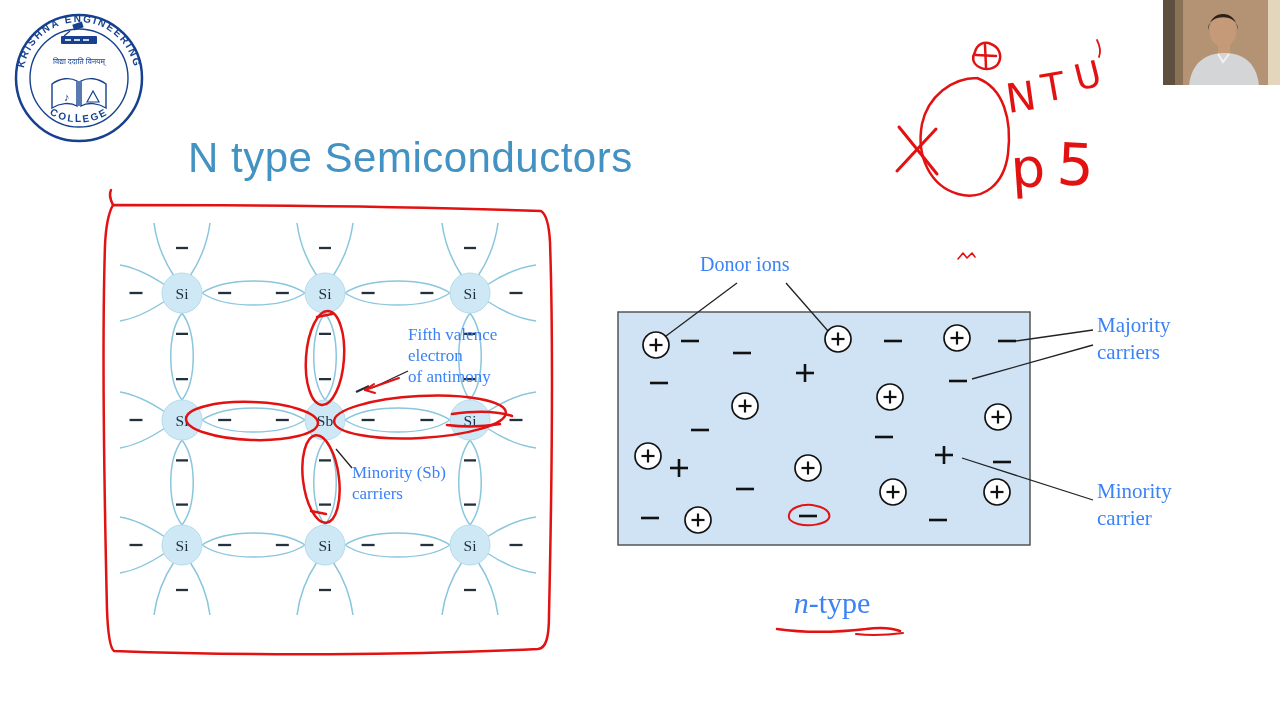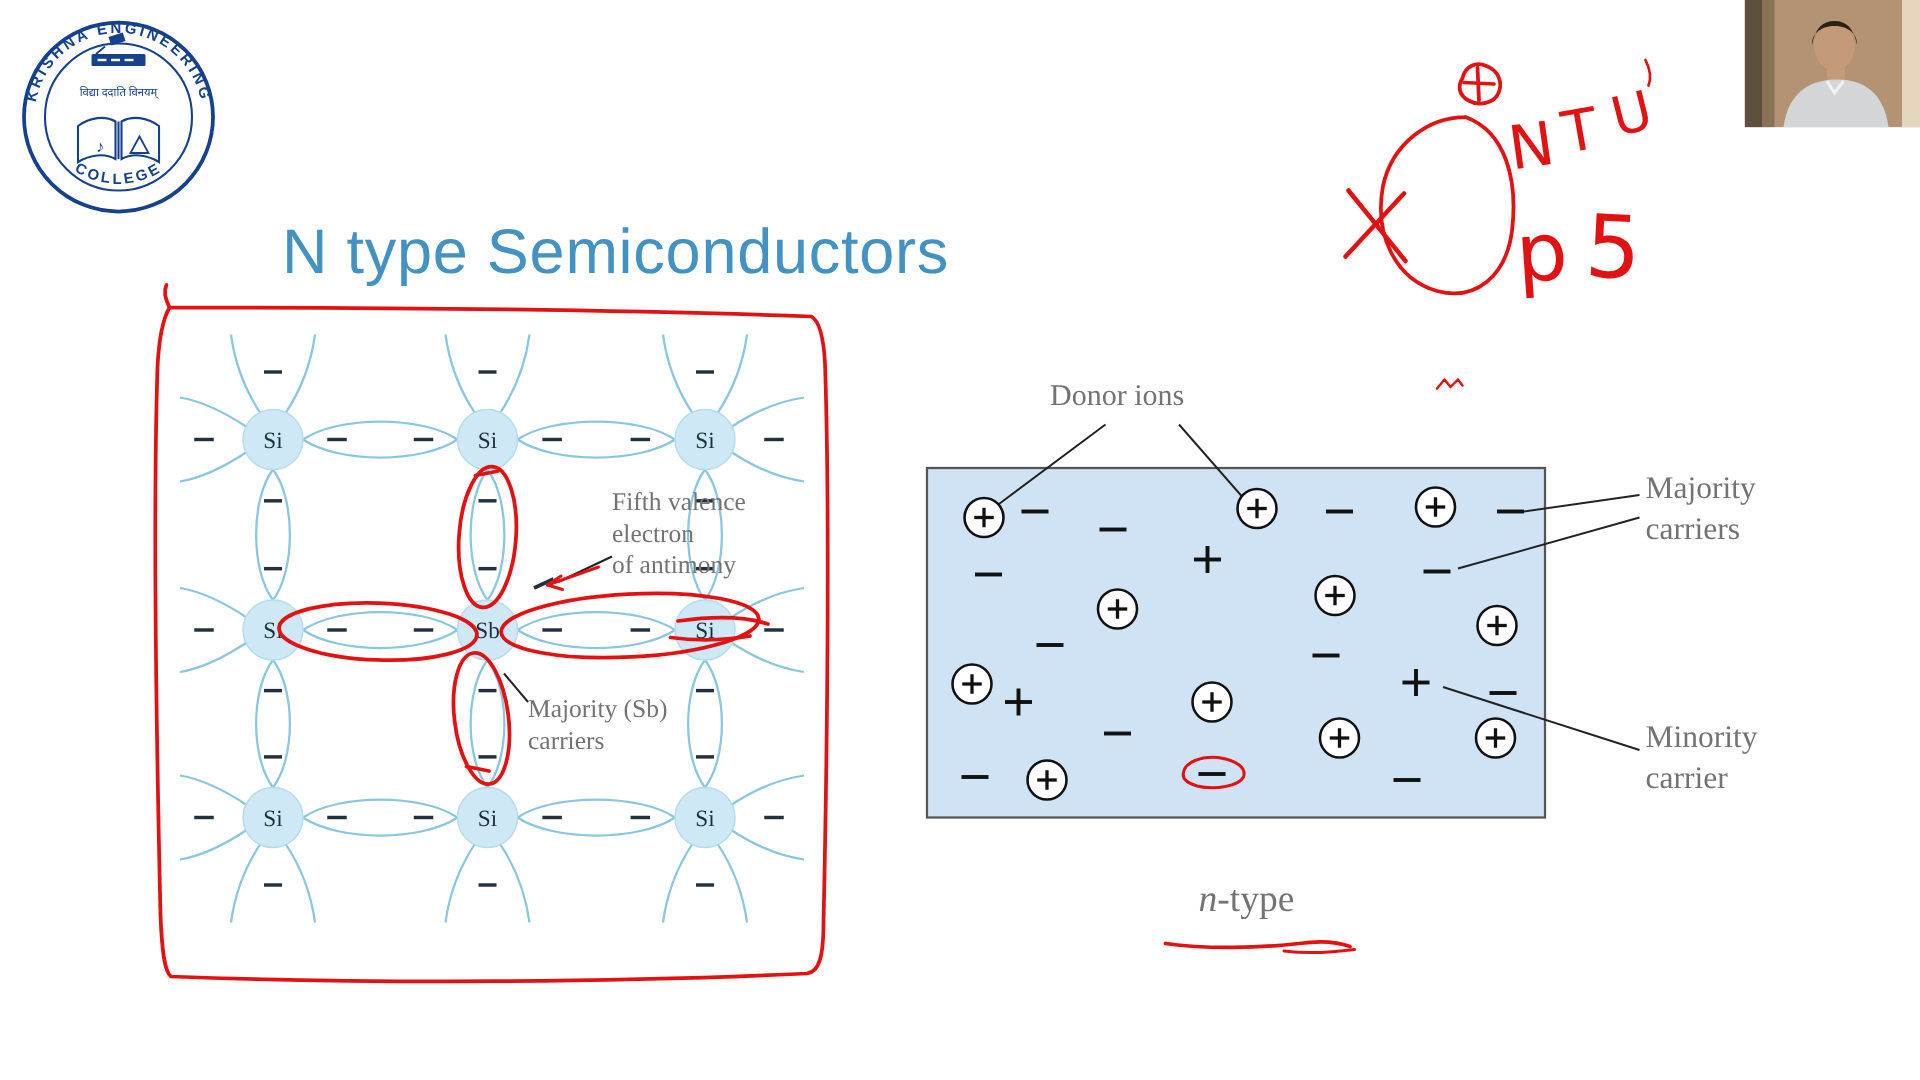--- a/index.html
+++ b/index.html
@@ -4,29 +4,29 @@
 <style>
   *{box-sizing:border-box}
   body{margin:0;background:#777;display:flex;justify-content:center}
   #stage{position:relative;width:1280px;height:720px;background:#ffffff;overflow:hidden;
          font-family:"Liberation Serif",serif}
   .layer{position:absolute;left:0;top:0}
   #fig{z-index:1}
   #ink{z-index:3;pointer-events:none}
   #logo{position:absolute;left:10px;top:6px;z-index:4}
   #webcam{position:absolute;left:1163px;top:0;width:117px;height:85px;z-index:5;overflow:hidden}
-  #title{position:absolute;left:188px;top:144px;z-index:2;
+  #title{position:absolute;left:188px;top:134px;z-index:2;
          font-family:"Liberation Sans",sans-serif;font-size:42px;color:#4292c3;letter-spacing:.5px}
-  .lbl{position:absolute;color:#737373;z-index:2;white-space:nowrap}
+  .lbl{position:absolute;color:#3b82f6;z-index:2;white-space:nowrap}
   #lbl-fifth{left:408px;top:324px;font-size:17px;line-height:21px}
   #lbl-imp{left:352px;top:462px;font-size:17px;line-height:21px}
   #lbl-donor{left:700px;top:253px;font-size:20px}
   #lbl-major{left:1097px;top:312px;font-size:21px;line-height:27px}
   #lbl-minor{left:1097px;top:478px;font-size:21px;line-height:27px}
-  #caption{left:799px;top:586px;width:120px;font-size:25px}
+  #caption{left:772px;top:586px;width:120px;text-align:center;font-size:30px}
   #caption .it{font-style:italic}
   .hw{font-family:"DejaVu Sans",sans-serif;fill:#e31212}
   .ring-txt{font-family:"Liberation Sans",sans-serif;font-weight:bold;fill:#15418f;letter-spacing:2px}
 </style>
 </head>
 <body>
 
 <div id="stage">
 
   <svg id="fig" class="layer" width="1280" height="720" viewBox="0 0 1280 720">
@@ -289,21 +289,21 @@
   </svg>
 
   <div id="title">N type Semiconductors</div>
 
   <div class="lbl" id="lbl-fifth">
     <div>Fifth valence</div>
     <div>electron</div>
     <div>of antimony</div>
   </div>
   <div class="lbl" id="lbl-imp">
-    <div>Majority (Sb)</div>
+    <div>Minority (Sb)</div>
     <div>carriers</div>
   </div>
   <div class="lbl" id="lbl-donor">Donor ions</div>
   <div class="lbl" id="lbl-minor">
     <div>Minority</div>
     <div>carrier</div>
   </div>
   <div class="lbl" id="lbl-major">
     <div>Majority</div>
     <div>carriers</div>

